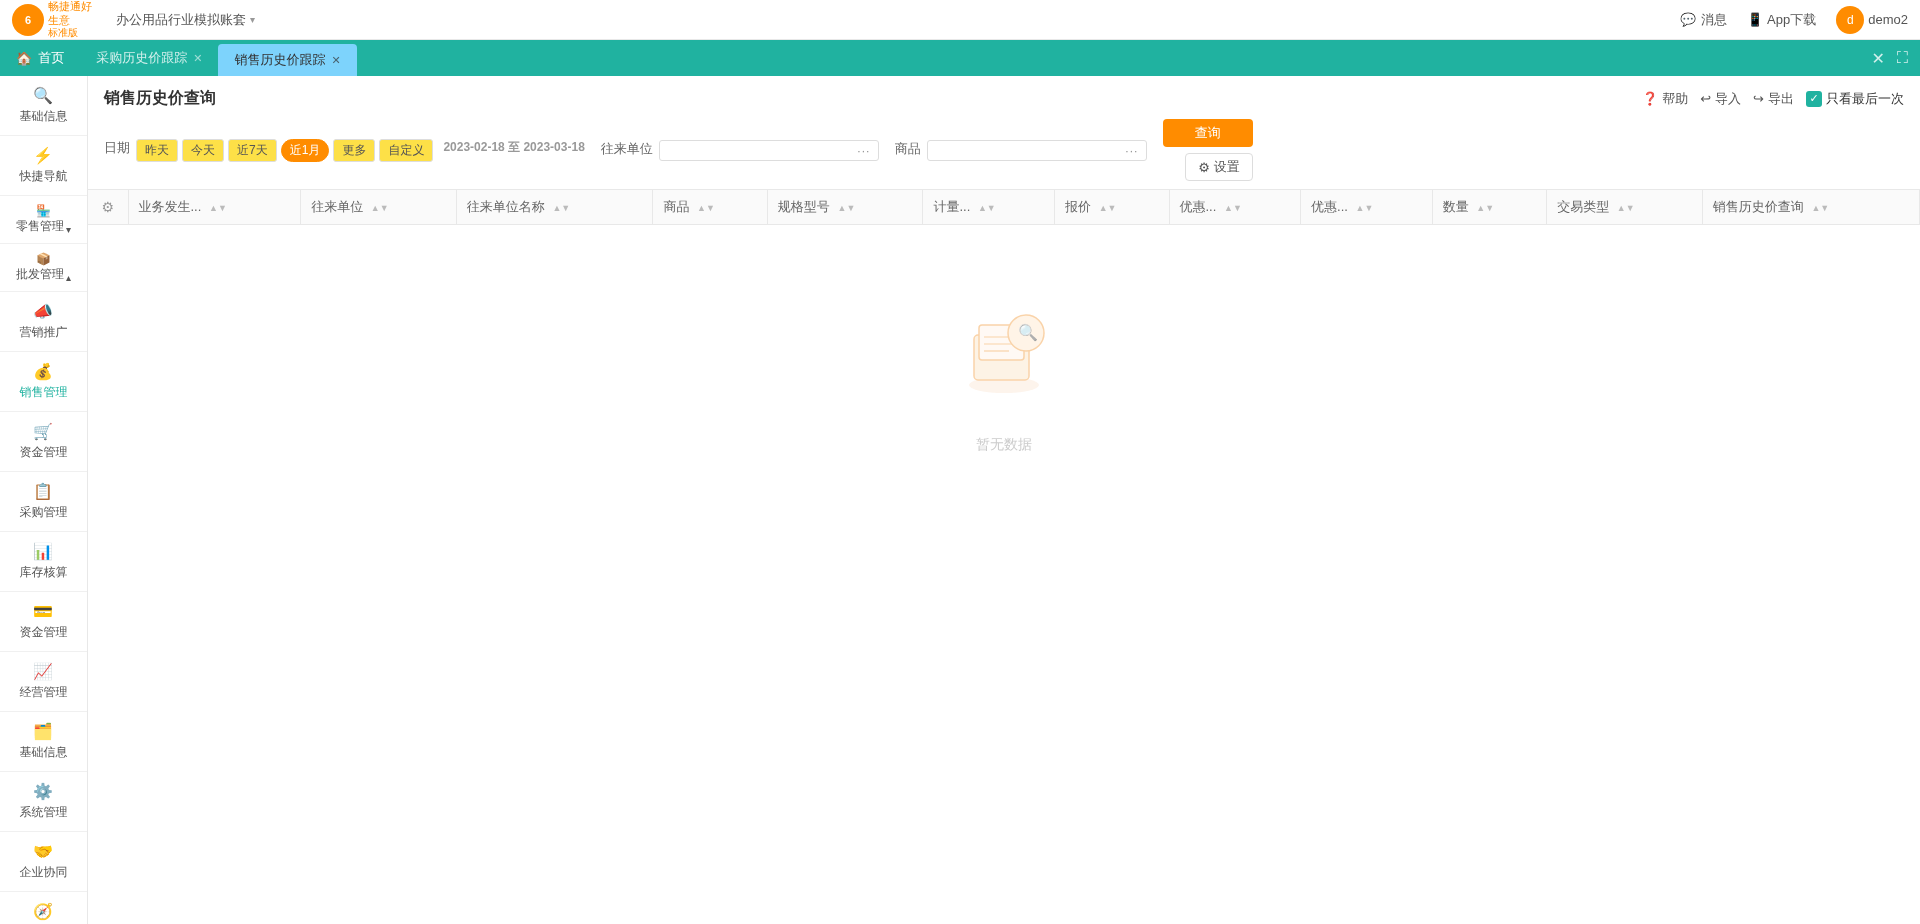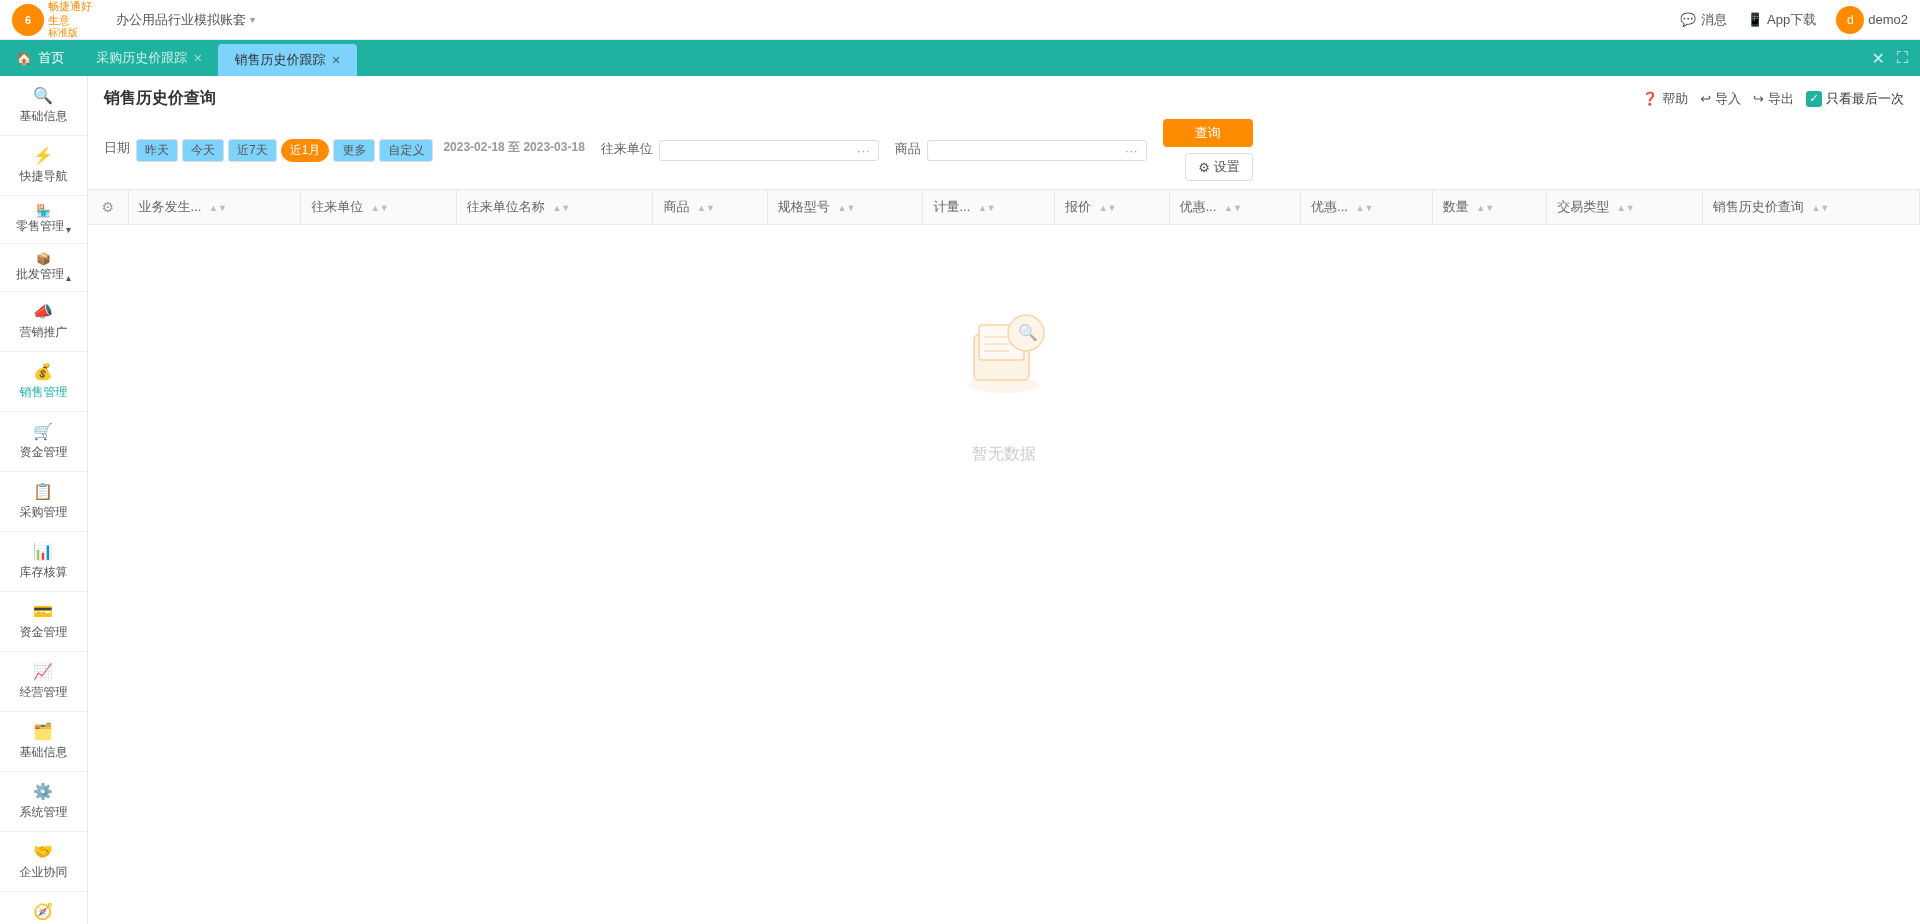--- a/index.html
+++ b/index.html
@@ -46,42 +46,42 @@
     .page-actions { display: flex; align-items: center; gap: 12px; }
     .action-btn { display: flex; align-items: center; gap: 4px; color: #555; font-size: 13px; cursor: pointer; }
     .checkbox-wrap { display: flex; align-items: center; gap: 4px; }
     .checkbox-checked { width: 16px; height: 16px; background: #20b2a0; border-radius: 3px; display: flex; align-items: center; justify-content: center; color: #fff; font-size: 11px; }
 
     
     .filter-row { display: flex; align-items: center; gap: 16px; flex-wrap: wrap; }
     .filter-item { display: flex; align-items: flex-start; gap: 6px; }
     .filter-label { color: #666; font-size: 13px; }
     .date-btns { display: flex; align-items: center; gap: 4px; }
-    .date-btn { padding: 2px 8px; border: 1px solid #ddd; border-radius: 3px; cursor: pointer; font-size: 12px; color: #555; background: #7dd3fc; }
+    .date-btn { padding: 2px 8px; border: 1px solid #ddd; border-radius: 3px; cursor: pointer; font-size: 12px; color: #555; background: #fde047; }
     .date-btn.active { background: #ff8c00; color: #fff; border-color: #ff8c00; border-radius: 12px; }
     .date-range { font-size: 12px; color: #999; margin-left: 4px; font-weight: bold; }
     .filter-input-wrap { display: flex; align-items: center; border: 1px solid #ddd; border-radius: 3px; background: #fff; padding: 2px 8px; min-width: 220px; }
     .filter-input-wrap input { border: none; outline: none; font-size: 13px; width: 100%; }
     .filter-dots { color: #999; cursor: pointer; }
     .query-btn { background: #ff8c00; color: #fff; border: none; border-radius: 4px; padding: 5px 32px; font-size: 13px; cursor: pointer; }
     .settings-btn { background: #fff; color: #555; border: 1px solid #ddd; border-radius: 4px; padding: 4px 12px; font-size: 13px; cursor: pointer; display: flex; align-items: center; gap: 4px; }
 
     
     .table-wrap { flex: 1; background: #fff; margin: 0; overflow: auto; }
     table { width: 100%; border-collapse: collapse; font-size: 13px; }
     thead tr { background: #fafafa; border-bottom: 1px solid #e8e8e8; }
     th { padding: 8px 10px; text-align: left; color: #666; font-weight: normal; border-right: 1px solid #e8e8e8; white-space: nowrap; cursor: pointer; user-select: none; }
     .sort-arrows { display: inline-flex; flex-direction: column; margin-left: 4px; font-size: 9px; color: #bbb; line-height: 1; }
     .gear-th { width: 40px; text-align: center; }
     .gear-icon { font-size: 14px; color: #999; cursor: pointer; }
 
     
     .empty-state { display: flex; flex-direction: column; align-items: center; justify-content: center; padding: 80px 0; }
     .empty-img { font-size: 80px; opacity: 0.5; }
-    .empty-text { color: #ccc; font-size: 16px; margin-top: 20px; }
+    .empty-text { color: #ccc; font-size: 14px; margin-top: 12px; }
 
     
     .btn-area { display: flex; flex-direction: column; gap: 6px; align-items: flex-end; }
   </style>
 </head>
 <body>
 
 <div class="top-bar">
   <div class="logo-area">
     <div class="logo-circle">

